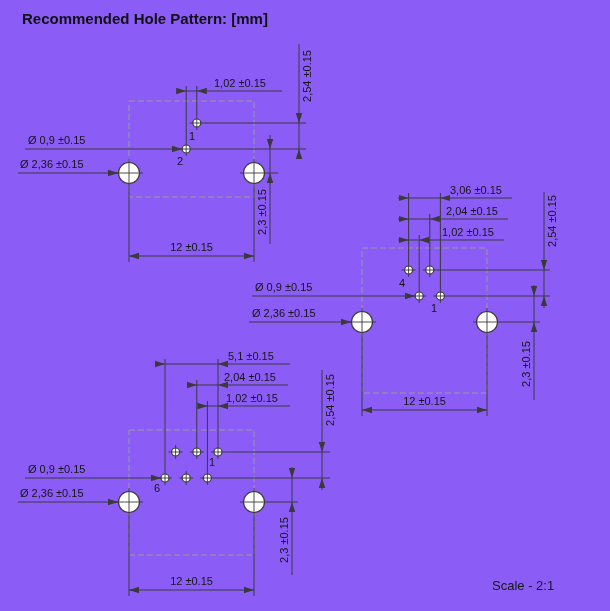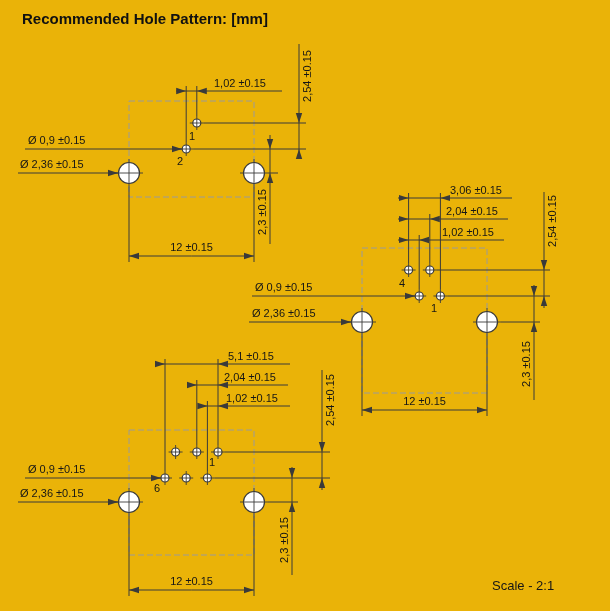--- a/index.html
+++ b/index.html
@@ -1,16 +1,16 @@
 <!DOCTYPE html>
 <html><head>
 <meta charset="utf-8">
 <style>
   html,body{margin:0;padding:0;background:#fff;}
-  .sheet{position:relative;width:610px;height:611px;background:#eab308;overflow:hidden;}
+  .sheet{position:relative;width:610px;height:611px;background:#8b5cf6;overflow:hidden;}
   svg{display:block;}
   .tt{font:bold 15px "Liberation Sans",sans-serif;fill:#111;}
   .t {font:11px "Liberation Sans",sans-serif;fill:#161616;}
   .ts{font:13px "Liberation Sans",sans-serif;fill:#161616;}
   .ln{stroke:#3a3a3a;stroke-width:1;fill:none;}
   .dash{stroke:#9a9a9a;stroke-width:1;stroke-dasharray:6 3;fill:none;}
   .hole{stroke:#3a3a3a;stroke-width:1.2;fill:#fff;}
   .cl{stroke:#3a3a3a;stroke-width:0.9;fill:none;}
 </style>
 </head>

